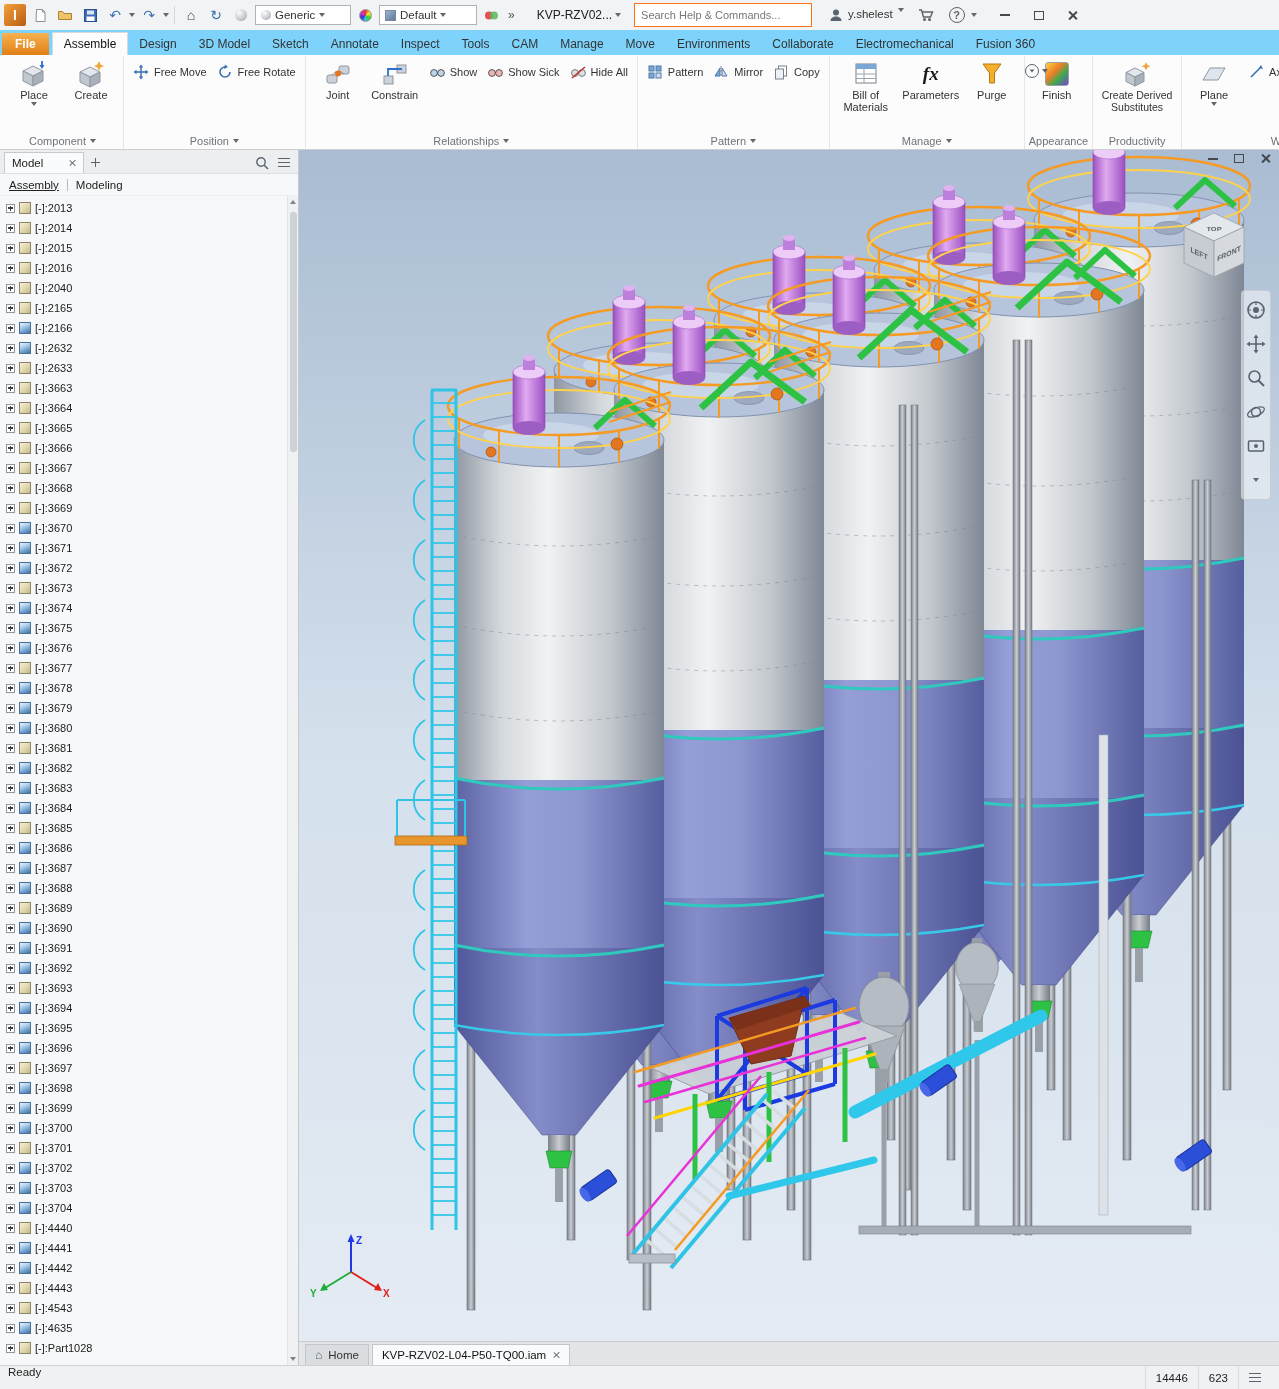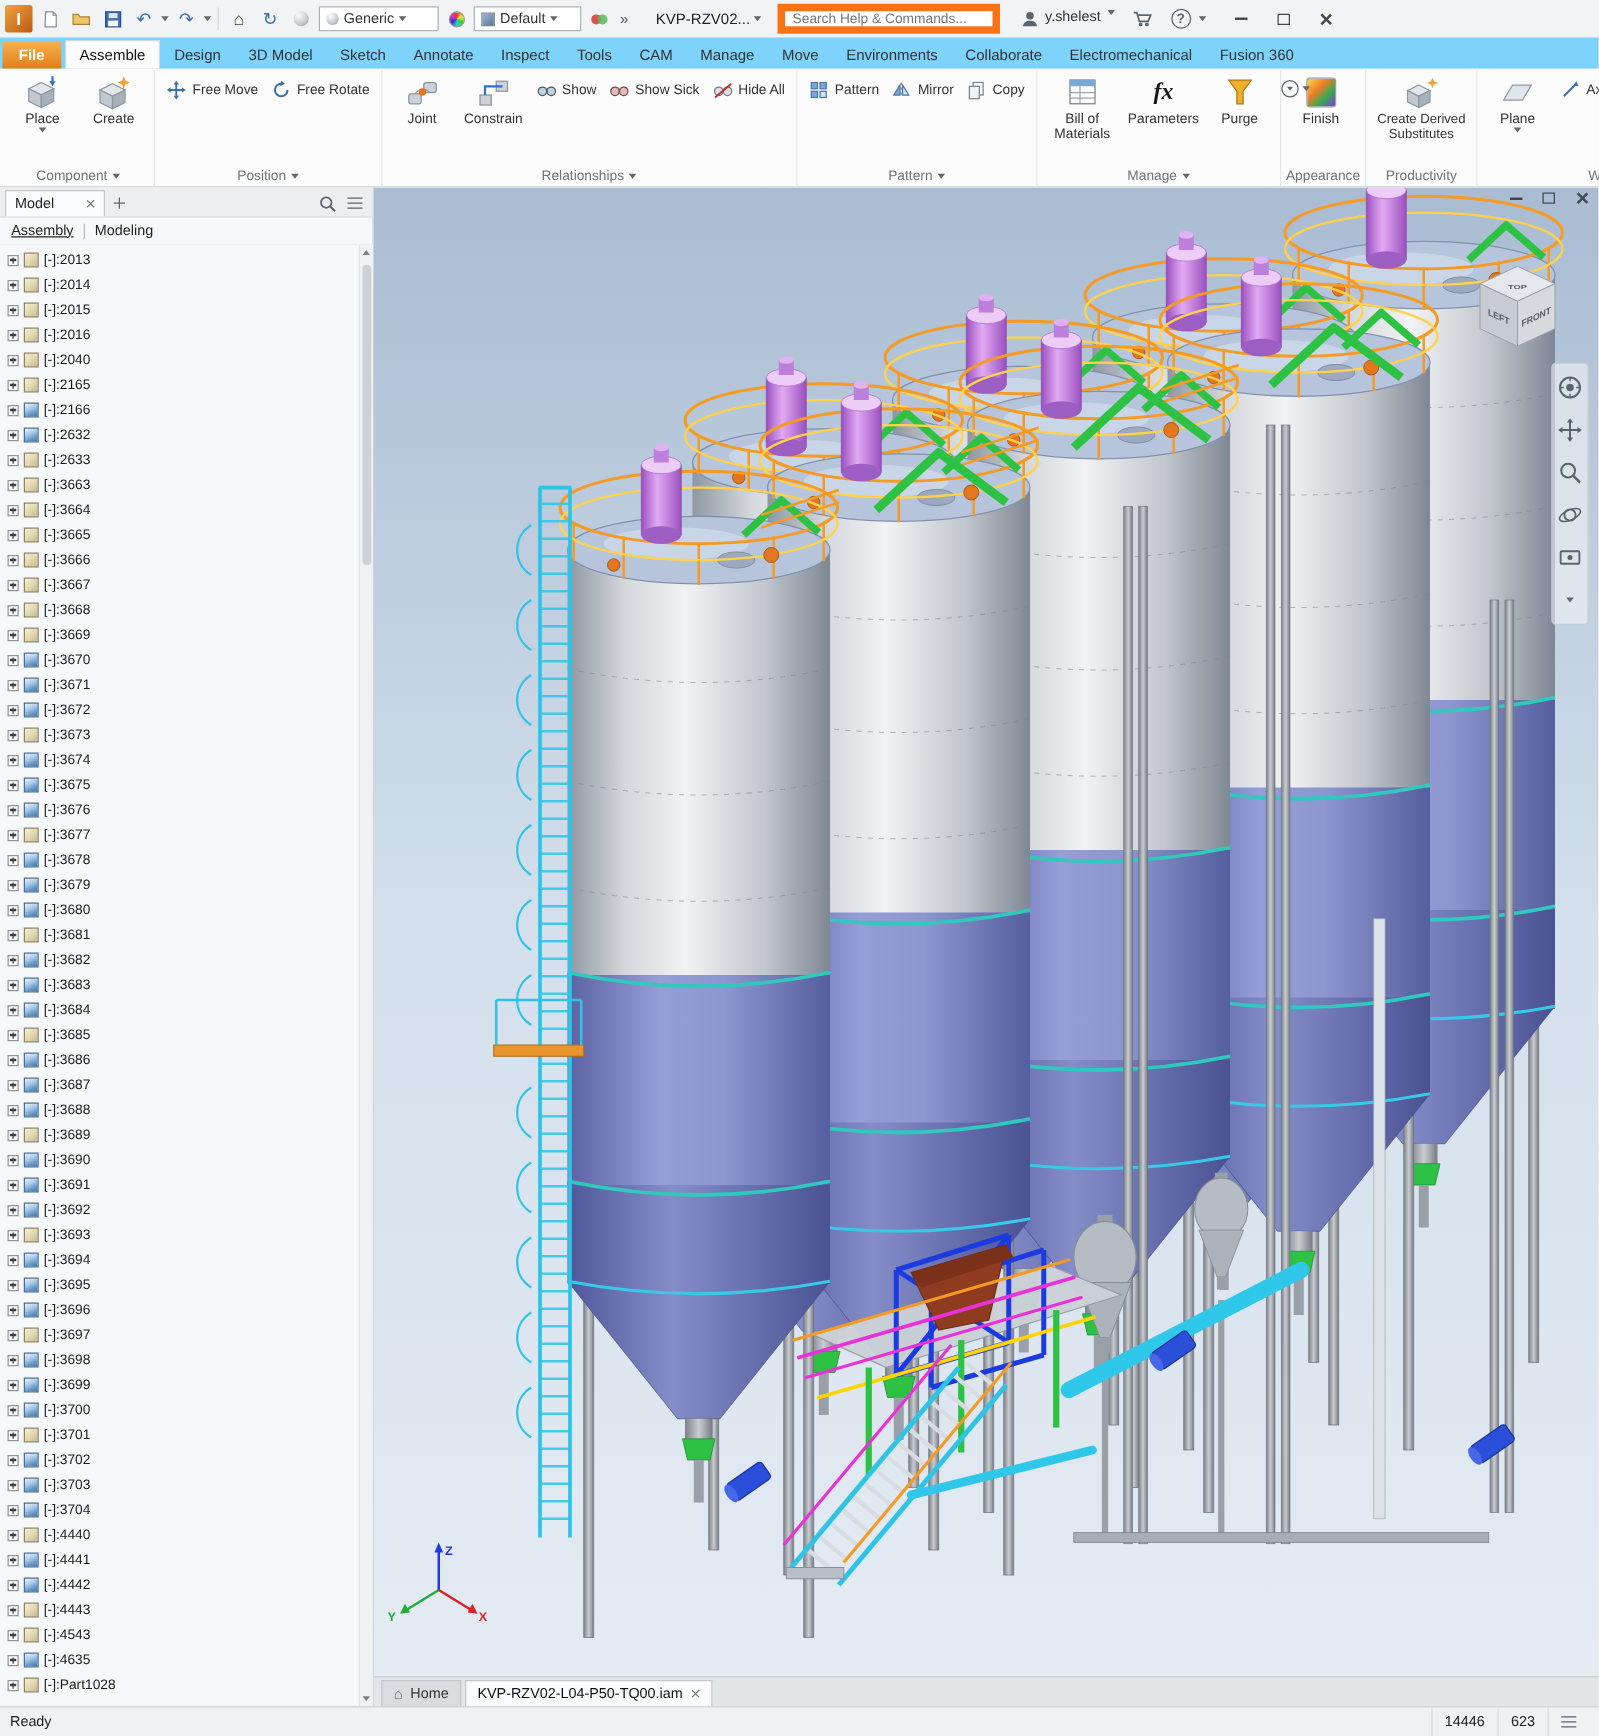--- a/index.html
+++ b/index.html
@@ -8,27 +8,27 @@
 
 
 #titlebar{height:30px;display:flex;align-items:center;background:#f2f3f4;padding-left:4px;gap:3px}
 .app-logo{width:22px;height:22px;background:linear-gradient(135deg,#f3a13c,#b95c14);color:#fff;font-weight:bold;display:flex;align-items:center;justify-content:center;border-radius:2px;font-size:14px;flex:none}
 .qat{width:22px;height:22px;display:flex;align-items:center;justify-content:center;color:#4a5056;flex:none}
 .glyphbtn{font-size:14px;color:#3a6fb0;line-height:1}
 .glyphbtn.dark{color:#444}
 .sep{width:1px;height:18px;background:#d5d8da;margin:0 2px;flex:none}
 .caret{width:0;height:0;border-left:3.5px solid transparent;border-right:3.5px solid transparent;border-top:4px solid #666;display:inline-block;flex:none}
 .combo{height:20px;border:1px solid #adb3b8;background:#fff;display:flex;align-items:center;gap:4px;padding:0 5px;font-size:11.5px;color:#333;flex:none}
-.combo.generic{width:96px}.combo.default{width:86px}
+.combo.generic{width:96px}.combo.default{width:98px}
 .sphere{width:12px;height:12px;border-radius:50%;background:radial-gradient(circle at 35% 30%,#fdfdfd,#c3c9cf 60%,#848b93);display:inline-block;flex:none}
 .wheel{width:13px;height:13px;border-radius:50%;background:conic-gradient(#e33,#ee3,#3c3,#3cc,#33c,#c3c,#e33);display:inline-block;border:1px solid #999;flex:none}
 .swatch{width:11px;height:11px;background:linear-gradient(135deg,#9fb6d4,#5d7796);border:1px solid #7d8档;border:1px solid #7d87a0;display:inline-block;flex:none}
 .title-text{margin-left:16px;font-size:12px;color:#222;white-space:nowrap}
 .overflow{color:#555;font-size:12px;margin:0 3px}
-#searchbox{width:178px;height:24px;border:6px solid #f97316;background:#fff;font-size:11px;padding:0 6px;color:#333;margin-left:10px;font-family:inherit}
+#searchbox{width:178px;height:24px;border:1px solid #f97316;background:#fff;font-size:11px;padding:0 6px;color:#333;margin-left:10px;font-family:inherit}
 #searchbox::placeholder{color:#777}
 .user-chip{display:flex;gap:5px;margin-left:14px;color:#333;font-size:11.5px}
 .help-circle{width:16px;height:16px;border-radius:50%;border:1.5px solid #5a646e;color:#5a646e;display:flex;align-items:center;justify-content:center;font-size:11px;font-weight:bold}
 .win{display:flex;margin-left:8px;height:30px}
 .win>div{width:34px;height:30px;display:flex;align-items:center;justify-content:center}
 .glyph-min{width:10px;height:2px;background:#45494e;display:block}
 .glyph-max{width:10px;height:9px;border:1.5px solid #45494e;display:block}
 .glyph-x{position:relative;width:11px;height:11px;display:block}
 .glyph-x::before,.glyph-x::after{content:"";position:absolute;left:5px;top:0;width:1.6px;height:11px;background:#45494e}
 .glyph-x::before{transform:rotate(45deg)}.glyph-x::after{transform:rotate(-45deg)}
@@ -95,21 +95,21 @@
 .canvas-controls{position:absolute;right:8px;top:3px;display:flex;gap:16px;align-items:center}
 .cbtn{display:flex;align-items:center;justify-content:center}
 .navbar{position:absolute;right:8px;top:140px;width:30px;display:flex;flex-direction:column;align-items:center;gap:12px;padding:8px 0;background:rgba(246,248,250,.55);border:1px solid #c7cdd3;border-radius:4px}
 .nav-btn{width:22px;height:22px;display:flex;align-items:center;justify-content:center}
 
 
 #doctabs{position:absolute;left:299px;right:0;bottom:24px;height:24px;background:#e3e6e9;border-top:1px solid #c9cdd0;display:flex;align-items:flex-end;padding-left:6px;gap:3px}
 .dtab{height:21px;display:flex;align-items:center;gap:6px;padding:0 9px;font-size:11.5px;color:#333;background:#dadde0;border:1px solid #c2c6ca;border-bottom:none}
 .dtab.active{background:#fafbfc;color:#111}
 .home-glyph{font-size:12px;color:#5a646e}
-#statusbar{position:absolute;left:0;right:0;bottom:0;height:24px;background:#f0f1f2;border-top:1px solid #cdd1d4;display:flex;align-items:center;padding:0 8px;font-size:11.5px;color:#222}
+#statusbar{position:absolute;left:0;right:0;bottom:0;height:24px;background:#f0f1f2;border-top:1px solid #cdd1d4;display:flex;align-items:flex-start;padding:0 8px;font-size:11.5px;color:#222}
 .sb-right{margin-left:auto;display:flex;align-items:center;height:100%}
 .sb-cell{padding:0 10px;border-left:1px solid #d8dbde;display:flex;align-items:center;height:100%}
 </style>
 </head>
 <body>
 
 <div id="titlebar">
   <div class="app-logo">I</div>
   <div class="qat">
       <svg width="15" height="15">

